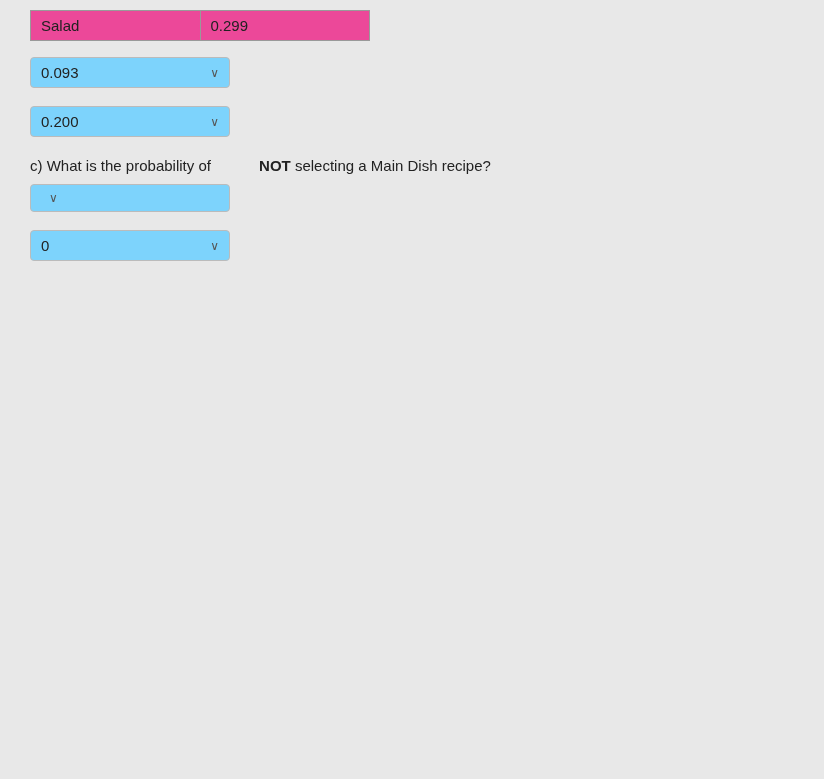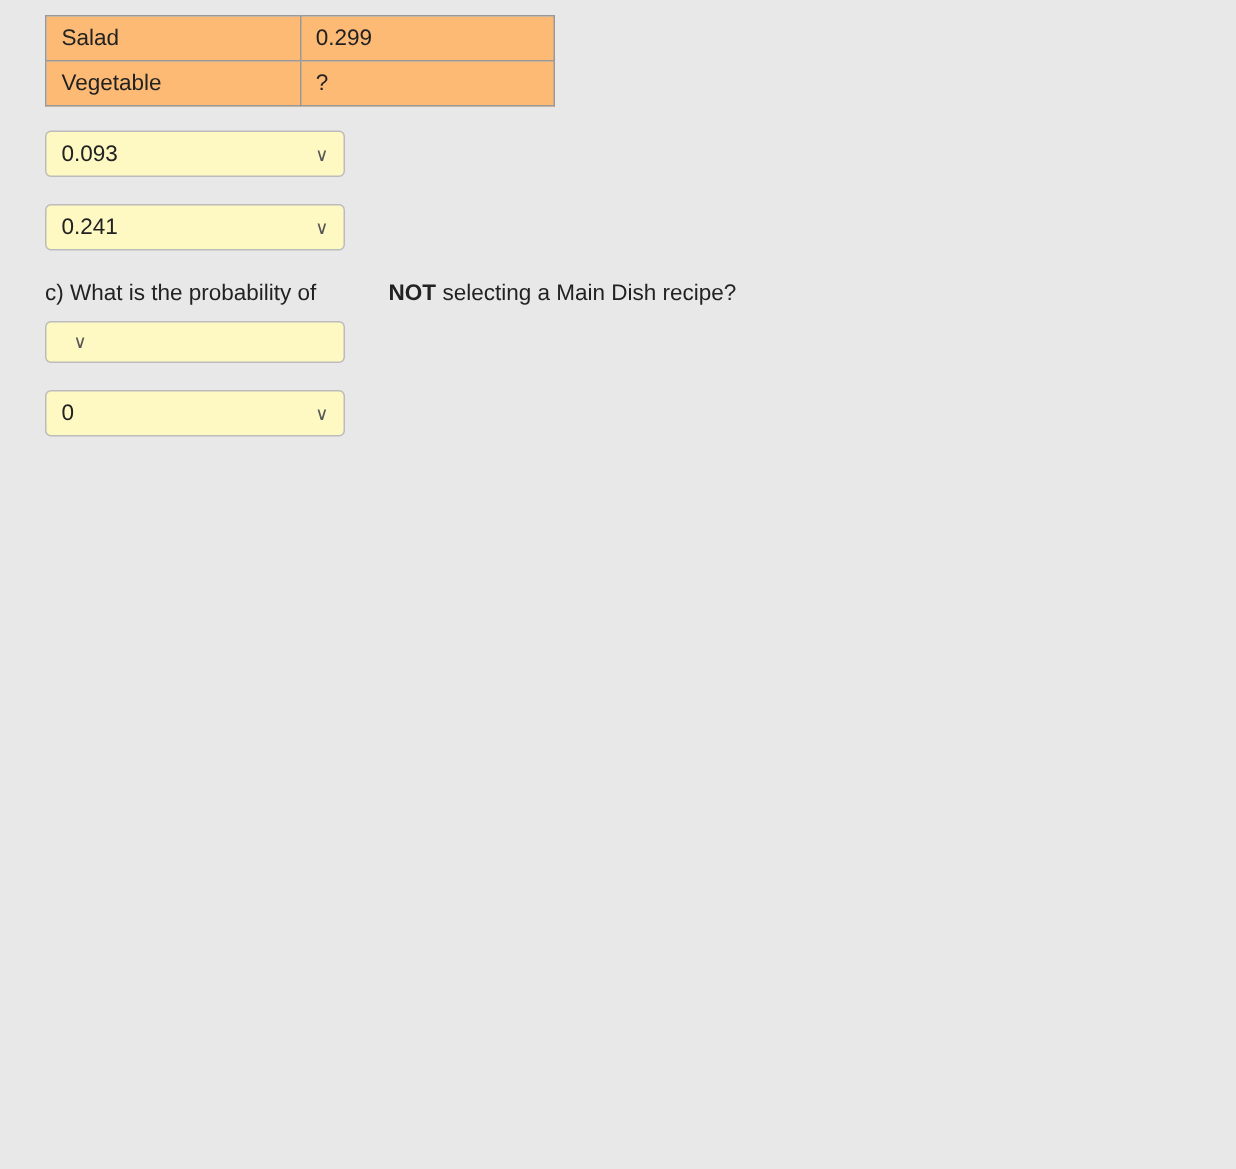--- a/index.html
+++ b/index.html
@@ -55,21 +55,21 @@
       border-collapse: collapse;
       width: 340px;
       margin-bottom: 16px;
     }
 
     .prob-table td {
       border: 1px solid #999;
       padding: 6px 10px;
       min-width: 120px;
       font-size: 15px;
-      background: #fdba74;
+      background: #ec4899;
     }
 
     .question-block {
       margin-bottom: 18px;
     }
 
     .question-text {
       font-size: 15px;
       color: #222;
       margin-bottom: 8px;
@@ -80,21 +80,21 @@
       font-weight: bold;
       margin-left: 44px;
     }
 
     .answer-dropdown {
       display: flex;
       align-items: center;
       width: 200px;
       border: 1px solid #bbb;
       border-radius: 4px;
-      background: #fef9c3;
+      background: #7dd3fc;
       padding: 6px 10px;
       cursor: pointer;
       position: relative;
     }
 
     .answer-value {
       flex: 1;
       font-size: 15px;
       color: #222;
     }
@@ -114,37 +114,33 @@
 </div>
 
 <div class="main-content">
 
   <table class="prob-table">
     <tbody id="table-body">
     <tr>
       <td>Salad</td>
       <td>0.299</td>
     </tr>
-        <tr>
-      <td>Vegetable</td>
-      <td>?</td>
-    </tr>
       </tbody>
   </table>
 
   <div id="questions-container">
       <div class="question-block">
       <div class="answer-dropdown">
         <span class="answer-value">0.093</span>
         <span class="dropdown-chevron">∨</span>
       </div>
     </div>
       <div class="question-block">
       <div class="answer-dropdown">
-        <span class="answer-value">0.241</span>
+        <span class="answer-value">0.200</span>
         <span class="dropdown-chevron">∨</span>
       </div>
     </div>
       <div class="question-block">
         <p class="question-text">c) What is the probability of <strong>NOT</strong> selecting a Main Dish recipe?</p>
       <div class="answer-dropdown">
         <span class="dropdown-chevron">∨</span>
       </div>
     </div>
       <div class="question-block">

